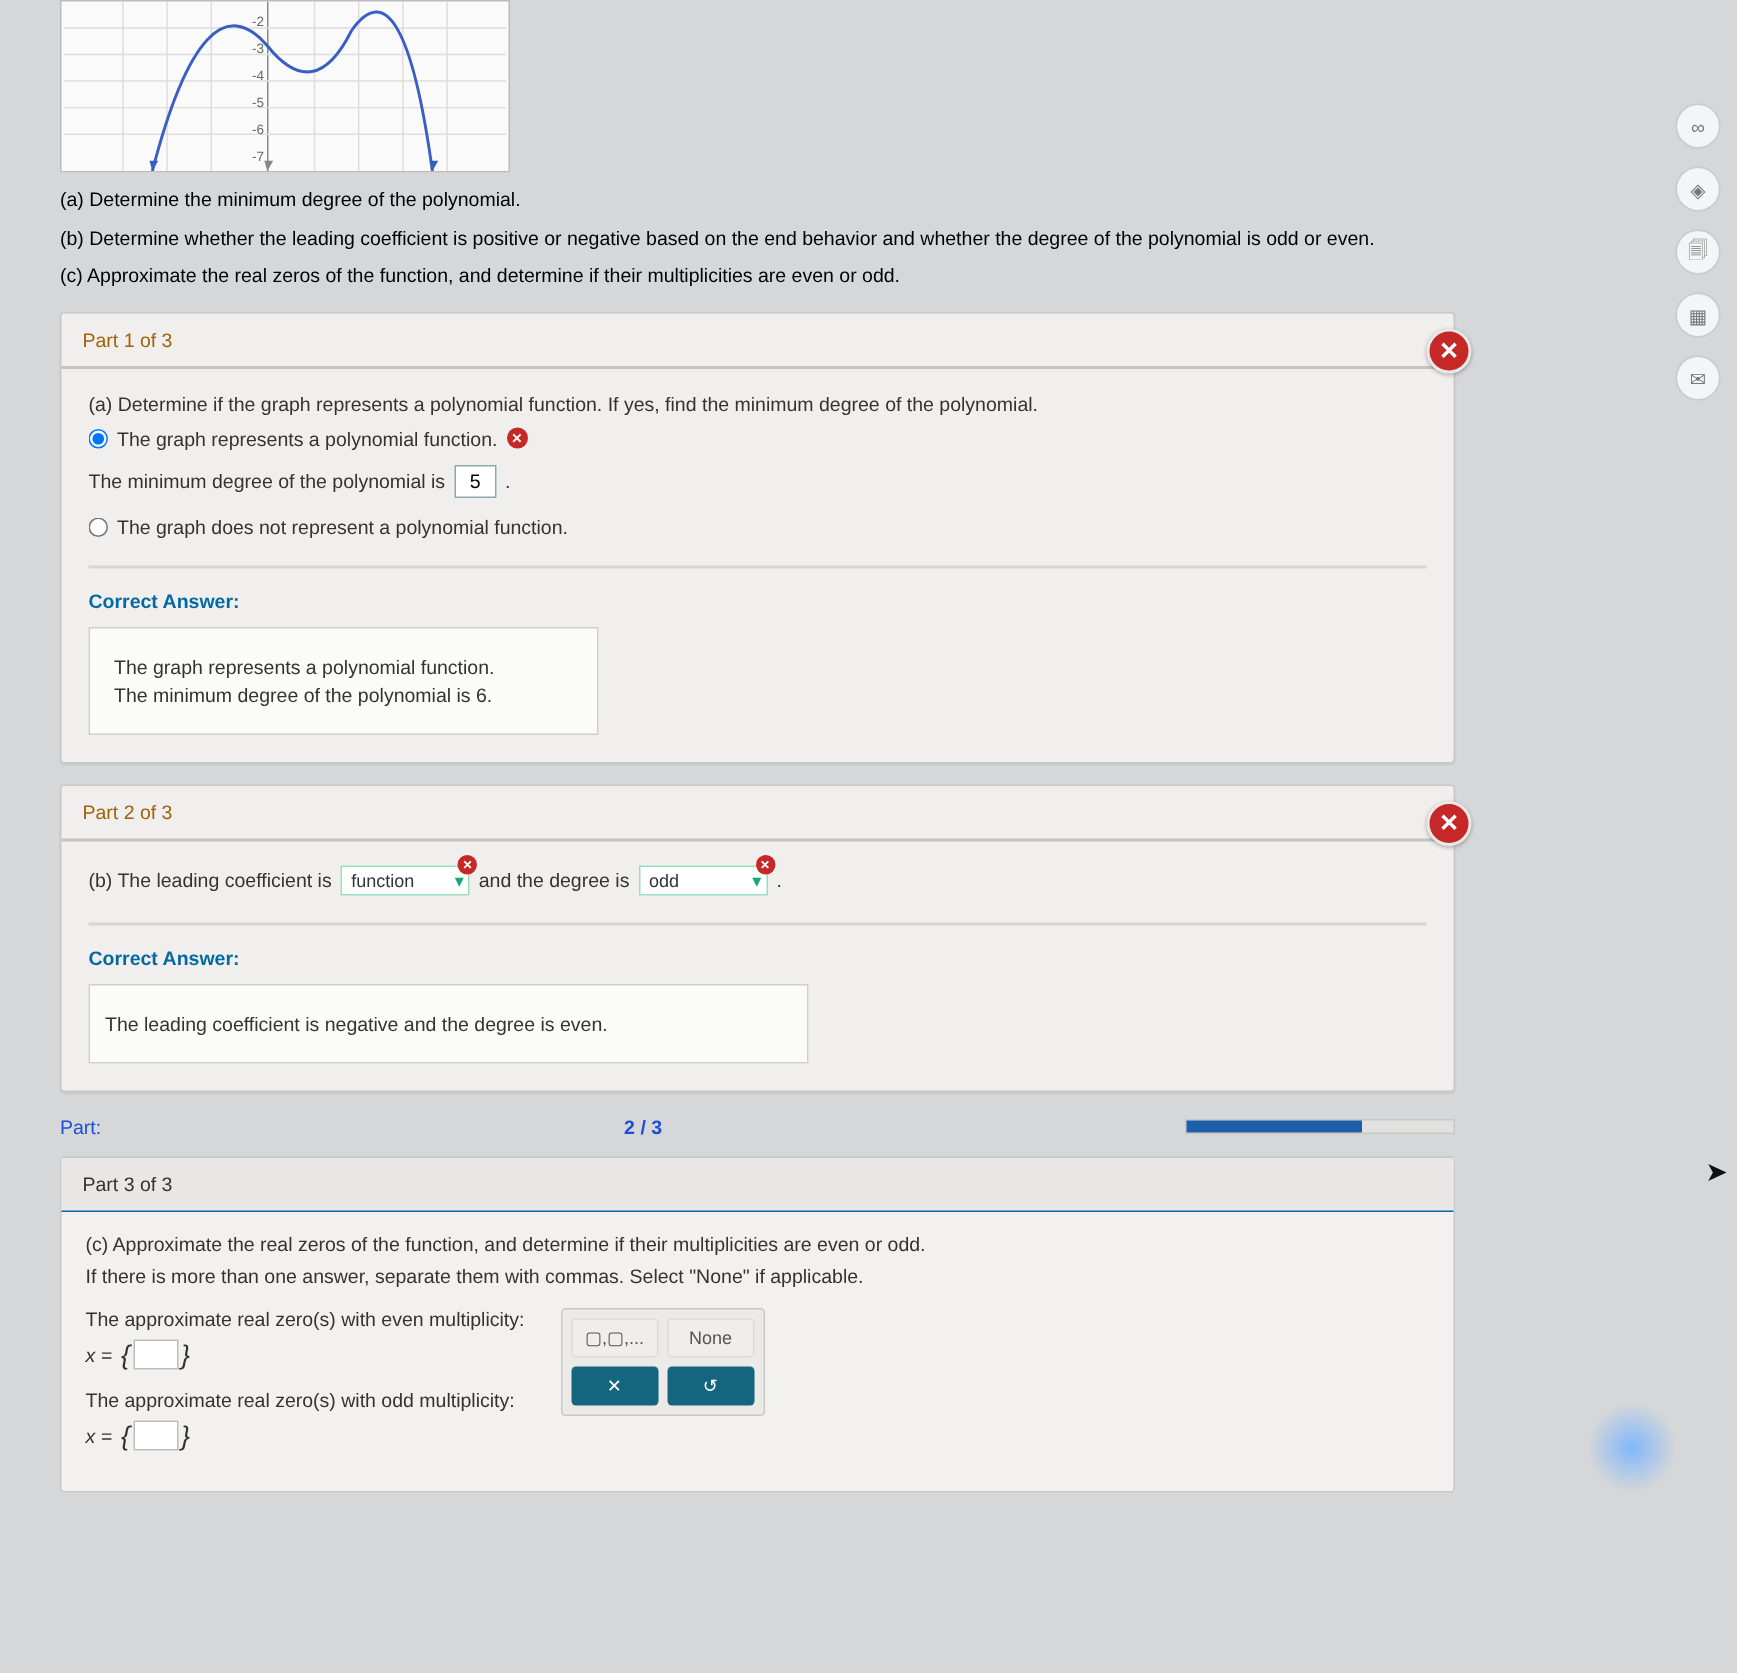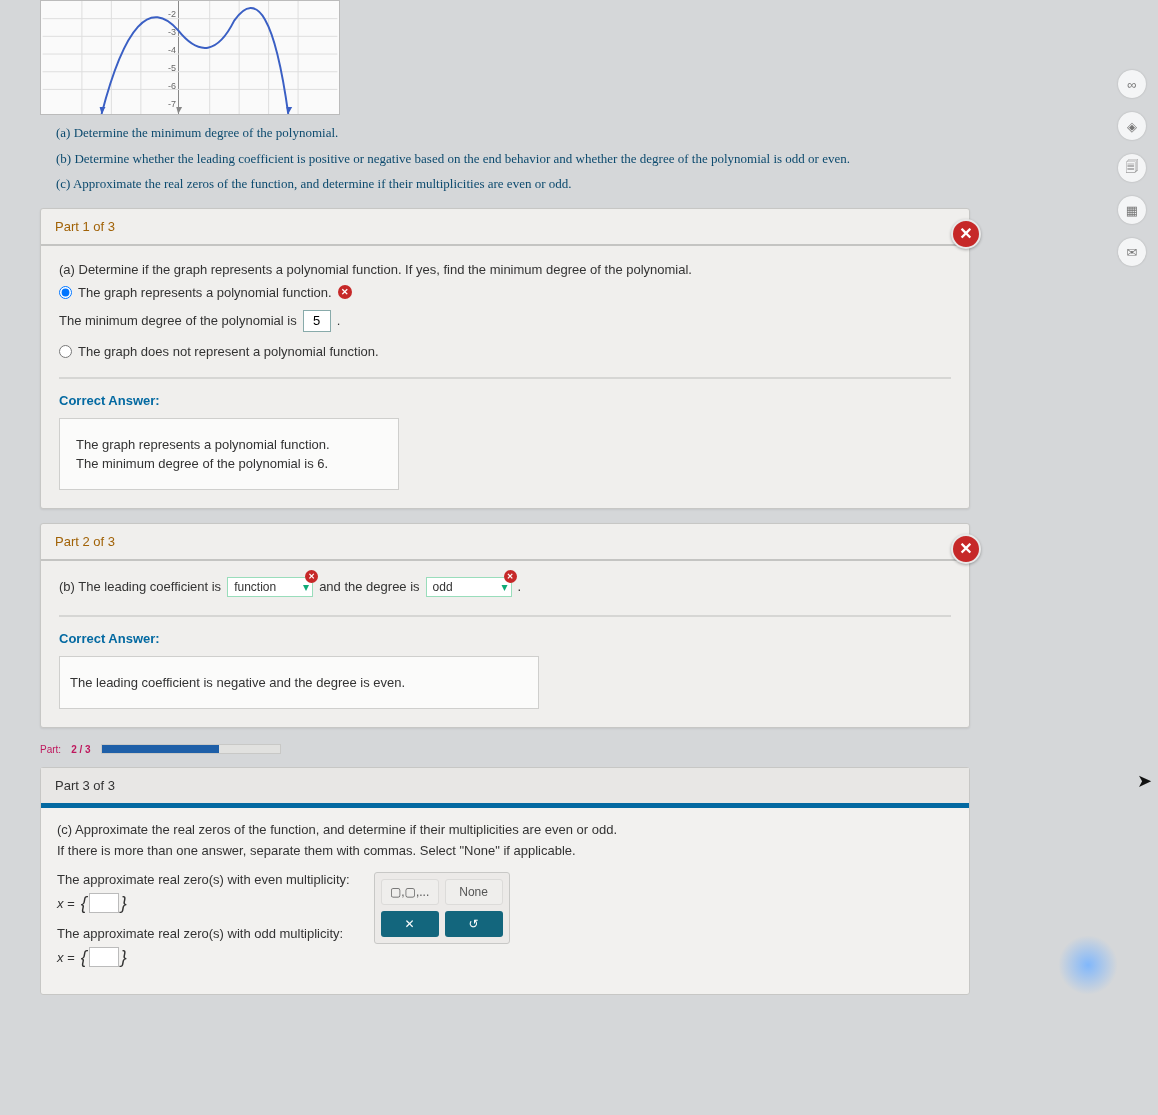--- a/index.html
+++ b/index.html
@@ -6,47 +6,47 @@
   body { font-family: Arial, Helvetica, sans-serif; background: #d5d7d9; color: #333; font-size: 13px; }
   .page { width: 1158px; position: relative; }
   .content-col { width: 990px; padding: 0 20px 20px 40px; }
   .right-rail { position: absolute; right: 8px; top: 70px; width: 36px; display: flex; flex-direction: column; gap: 14px; align-items: center; }
   .rr-icon { width: 28px; height: 28px; border-radius: 50%; background: #f4f5f6; display: flex; align-items: center; justify-content: center; color: #777; font-size: 13px; box-shadow: 0 0 2px rgba(0,0,0,.2); }
 
   .graph-box { width: 300px; height: 115px; background: #fafafa; border: 1px solid #bbb; position: relative; overflow: hidden; margin-bottom: 8px; }
   .graph-box .axis-y { position:absolute; left:46%; top:0; bottom:0; width:1px; background:#888; }
   .graph-box .tick { position:absolute; left:calc(46% - 10px); font-size:9px; color:#666; }
 
-  .prompt-line { color: #0c4a6e; margin: 6px 16px; line-height: 1.5; font-family: Liberation Serif, serif; }
+  .prompt-line { color: #000000; margin: 6px 0; line-height: 1.5; }
 
   .part-card { background: #f0efed; border: 1px solid #c7c7c5; border-radius: 3px; margin-top: 14px; position: relative; box-shadow: 0 1px 2px rgba(0,0,0,.08); }
   .part-head { padding: 10px 14px; border-bottom: 2px solid #c4c4c2; color: #a16207; font-size: 13px; }
   .part-body { padding: 16px 18px 18px; }
   .status-x { position: absolute; right: -12px; top: 10px; width: 30px; height: 30px; border-radius: 50%; background: #c62828; color: #fff; display:flex; align-items:center; justify-content:center; font-weight:bold; font-size:16px; border:2px solid #e8e8e8; box-shadow: 0 1px 3px rgba(0,0,0,.3); }
 
   .radio-row { display:flex; align-items:center; gap:6px; margin: 4px 0; }
   .radio-row input[type=radio]{ width:13px; height:13px; }
   .inline-x { display:inline-flex; width:14px; height:14px; border-radius:50%; background:#c62828; color:#fff; align-items:center; justify-content:center; font-size:9px; font-weight:bold; vertical-align:middle; }
 
   .num-input { width: 28px; height: 22px; border:1px solid #8aa; text-align:center; font-size:13px; }
 
   .subhead { color:#0369a1; font-weight:bold; margin: 18px 0 10px; padding-top:14px; border-top: 2px solid #d6d6d4; }
   .answer-box { background:#fbfbfa; border:1px solid #cfcfcd; padding: 14px 16px; display:inline-block; min-width: 340px; }
   .answer-box p { margin: 4px 0; }
 
   .dd { display:inline-block; border:1px solid #9db; background:#fff; padding:2px 22px 2px 6px; position:relative; min-width:86px; font-size:12px; }
   .dd .caret { position:absolute; right:3px; top:2px; color:#1a7; }
   .dd .badge { position:absolute; right:-6px; top:-8px; width:13px; height:13px; border-radius:50%; background:#c62828; color:#fff; font-size:8px; display:flex; align-items:center; justify-content:center; font-weight:bold; }
 
-  .progress-row { margin-top: 16px; display:flex; align-items:center; gap:10px; font-size:10px; color:#be185d; }
+  .progress-row { margin-top: 16px; display:flex; align-items:center; gap:10px; font-size:13px; color:#1d4ed8;justify-content:space-between; }
   .pbar { width:180px; height:10px; background:#e1e1df; border:1px solid #c8c8c6; position:relative; }
   .pbar .fill { position:absolute; left:0; top:0; bottom:0; width:66%; background:#1e5fa8; }
 
   .part3 { background:#f2f1ef; border:1px solid #c7c7c5; border-radius:3px; margin-top:12px; }
-  .part3 .hd { padding:10px 14px; border-bottom:5px solid #0369a1; background:#e8e7e5;}
+  .part3 .hd { padding:10px 14px; border-bottom:1px solid #0369a1; background:#e8e7e5;}
   .part3 .bd { padding: 14px 16px; }
   .eq-line { display:flex; align-items:center; gap:6px; margin:6px 0 12px; font-style: italic; }
   .brace-input { display:inline-flex; align-items:center; }
   .brace-input::before{content:"{"; font-size:18px;}
   .brace-input::after{content:"}"; font-size:18px;}
   .brace-input input{ width:30px; height:20px; border:1px solid #bbb; margin:0 2px; }
 
   .toolbar { display:inline-block; border:1px solid #c8c8c6; border-radius:3px; background:#eceae8; padding:6px; vertical-align:top; margin-left: 24px; }
   .toolbar .row{ display:flex; gap:6px; margin-bottom:6px; }
   .toolbar .row:last-child{margin-bottom:0;}

